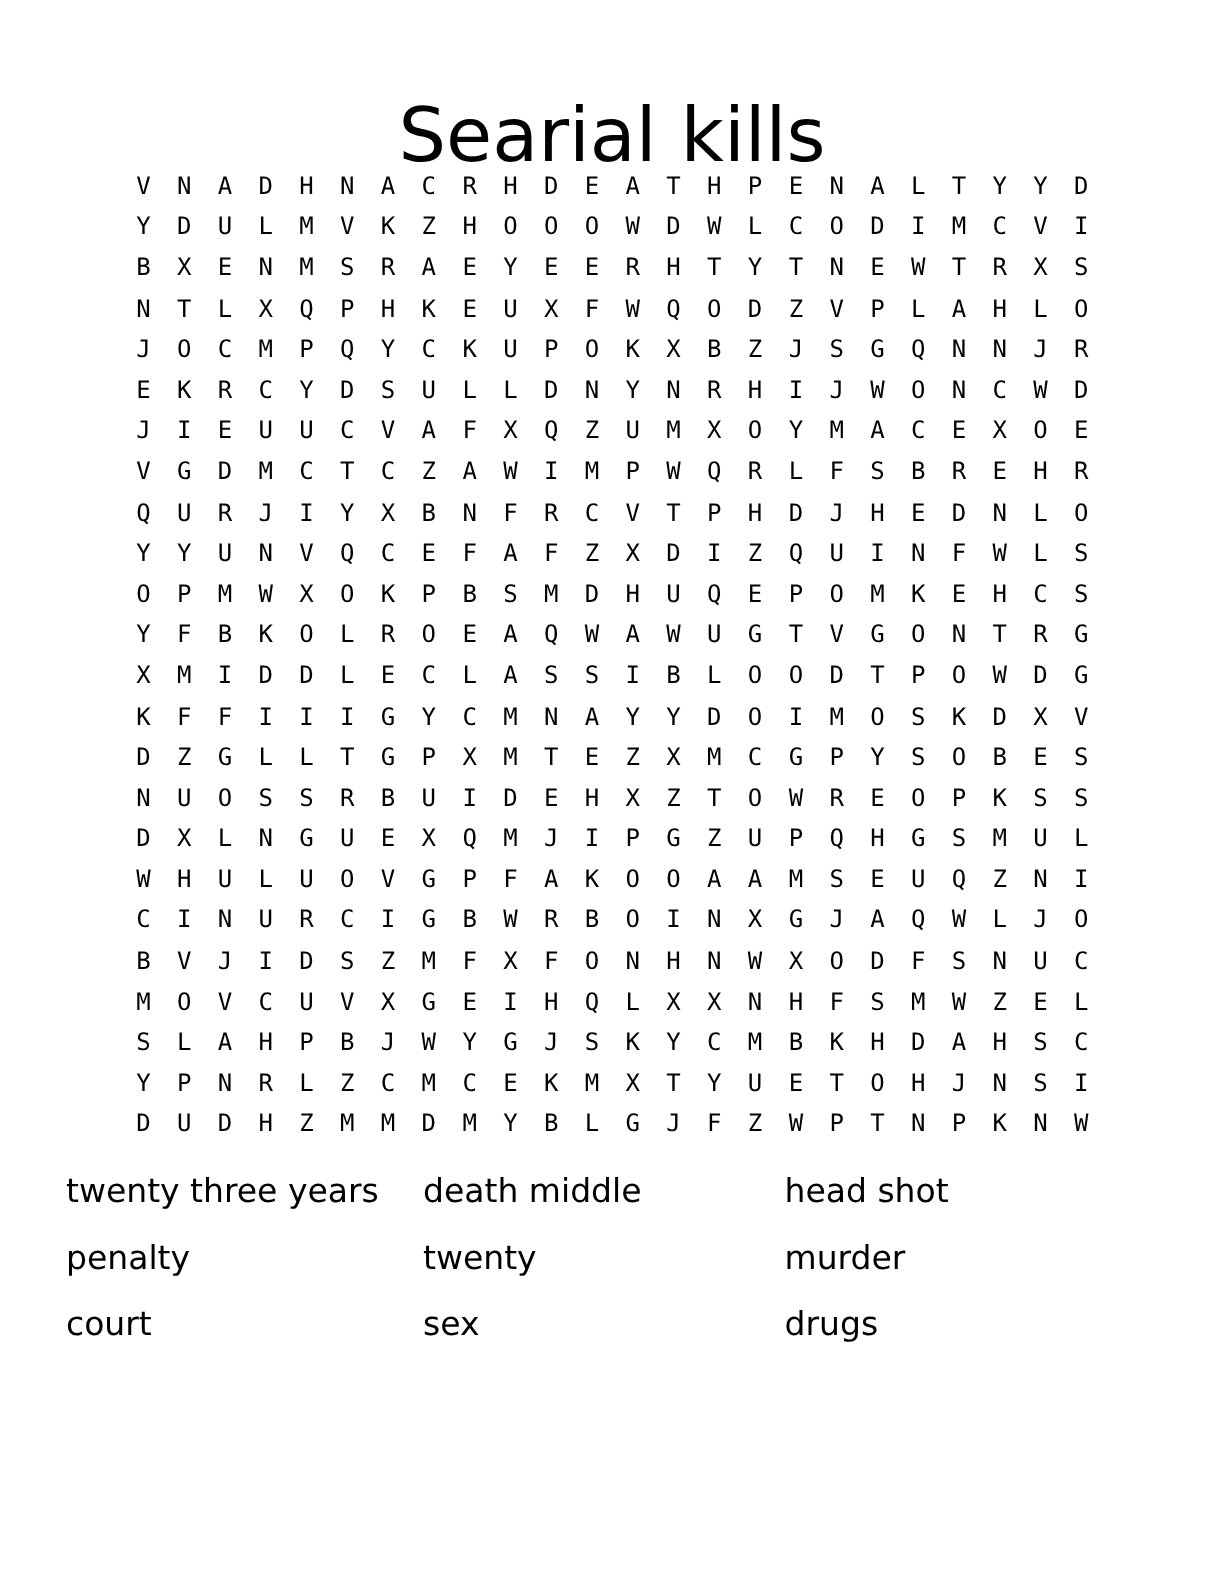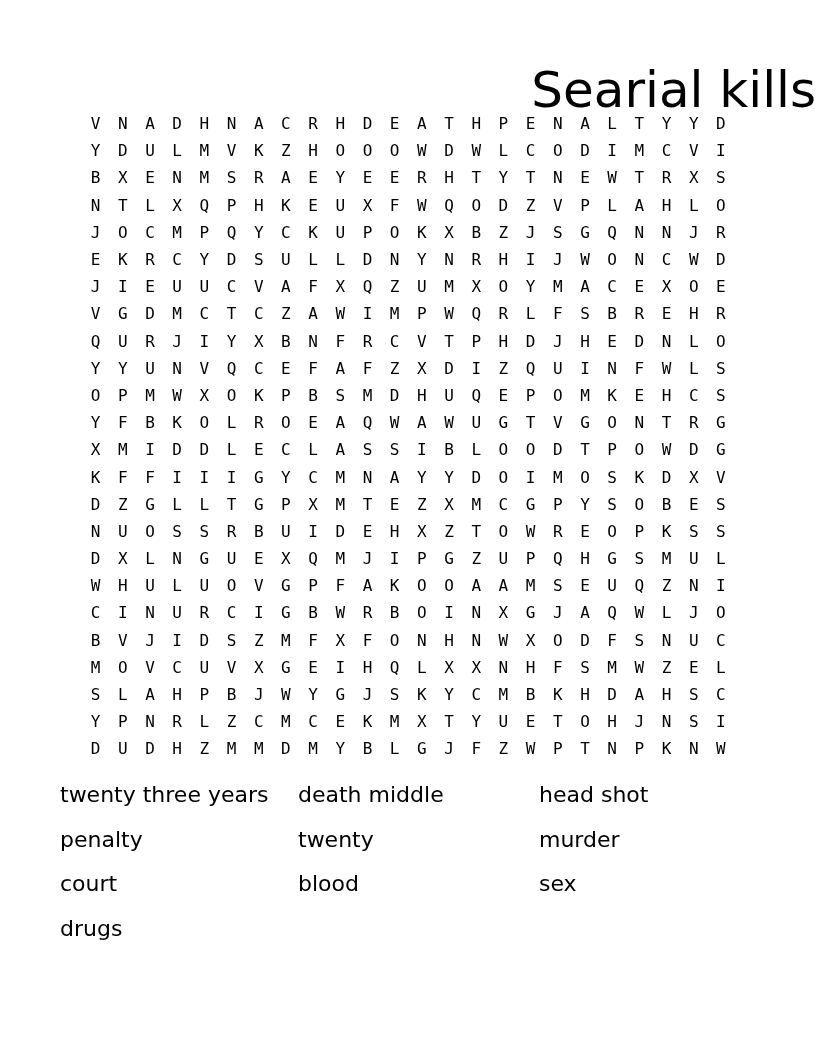--- a/index.html
+++ b/index.html
@@ -13,21 +13,21 @@
     height: 1056px;
     font-family: "DejaVu Sans", sans-serif;
     color: #000000;
     overflow: hidden;
   }
   .title {
     position: absolute;
     top: 31px;
     left: 0;
     width: 816px;
-    text-align: right;
+    text-align: center;
     font-size: 50px;
     line-height: 1.0;
     font-weight: 400;
     color: #000000;
     letter-spacing: 0px;
   }
   .letter-grid {
     position: absolute;
     left: 82px;
     top: 110px;
@@ -41,21 +41,21 @@
   .cell {
     display: flex;
     align-items: center;
     justify-content: center;
     width: 27.2px;
     height: 27.2px;
     user-select: none;
   }
   .word-list {
     position: absolute;
-    left: 60px;
+    left: 44px;
     top: 773px;
     width: 730px;
     display: grid;
     grid-template-columns: 238px 241px 251px;
     grid-auto-rows: 44.6px;
     align-items: center;
     font-size: 22px;
     line-height: 1.0;
     color: #000000;
   }
@@ -648,16 +648,15 @@
   </div>
 
 <div class="word-list">
     <div class="word">twenty three years</div>
     <div class="word">death middle</div>
     <div class="word">head shot</div>
     <div class="word">penalty</div>
     <div class="word">twenty</div>
     <div class="word">murder</div>
     <div class="word">court</div>
-    <div class="word">blood</div>
     <div class="word">sex</div>
     <div class="word">drugs</div>
   </div>
 
 </body></html>

